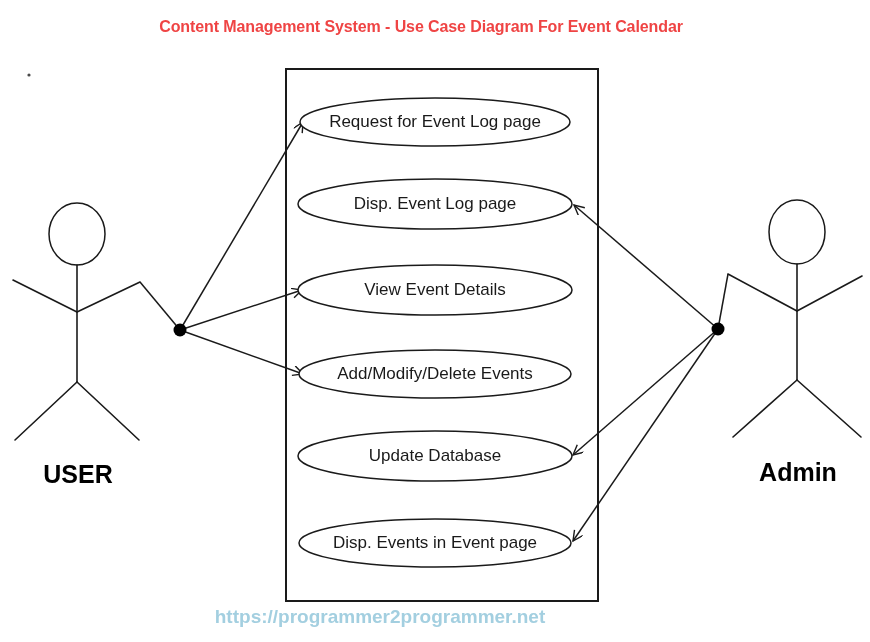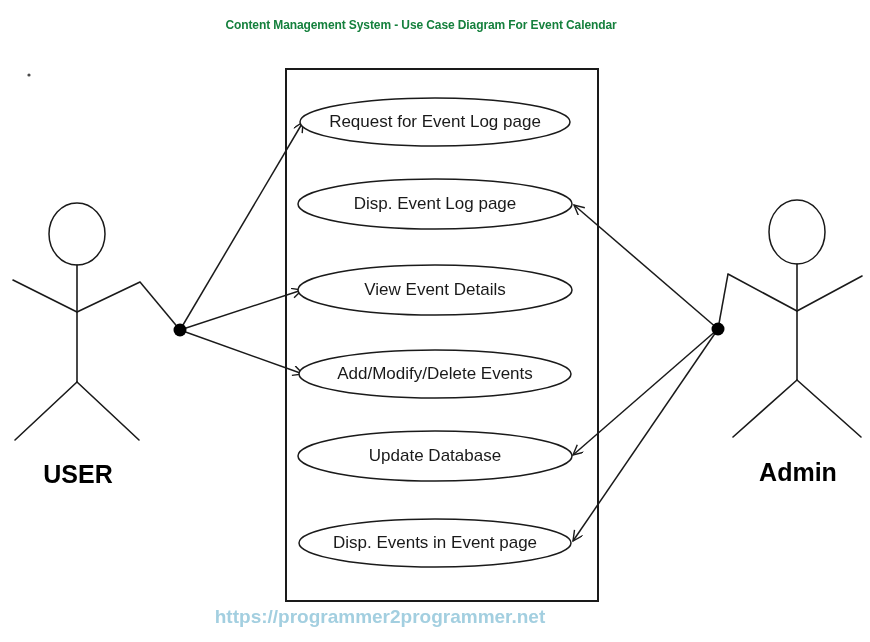--- a/index.html
+++ b/index.html
@@ -25,23 +25,23 @@
     width: 870px;
     height: 642px;
   }
   .diagram-title {
     position: absolute;
     left: 0;
     top: 18px;
     width: 842px;
     text-align: center;
     font-family: "Liberation Sans", sans-serif;
-    font-size: 12px;
+    font-size: 16px;
     font-weight: bold;
-    color: #15803d;
+    color: #ef4444;
     letter-spacing: -0.1px;
   }
   .usecase-label {
     font-family: "Liberation Sans", sans-serif;
     font-size: 17px;
     fill: #1a1a1a;
     text-anchor: middle;
     dominant-baseline: middle;
   }
   .actor-label {

